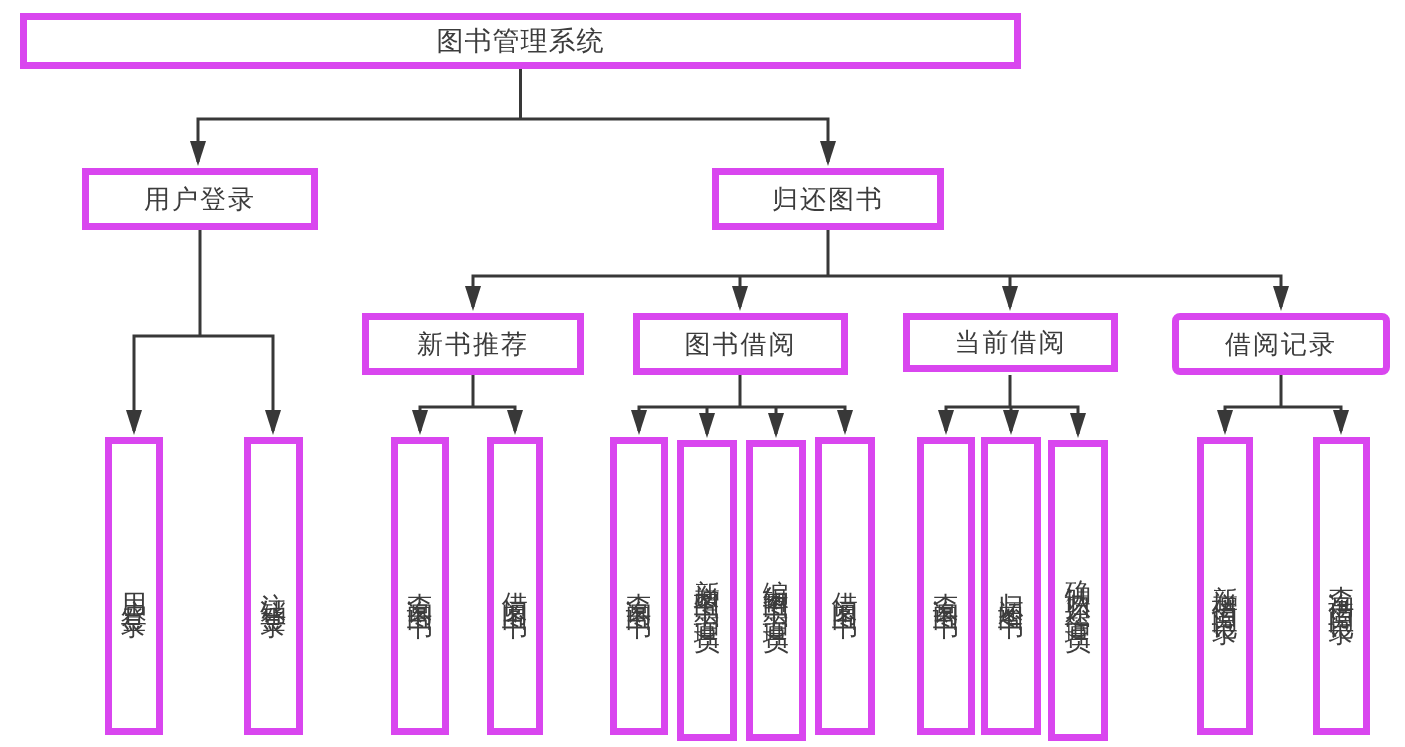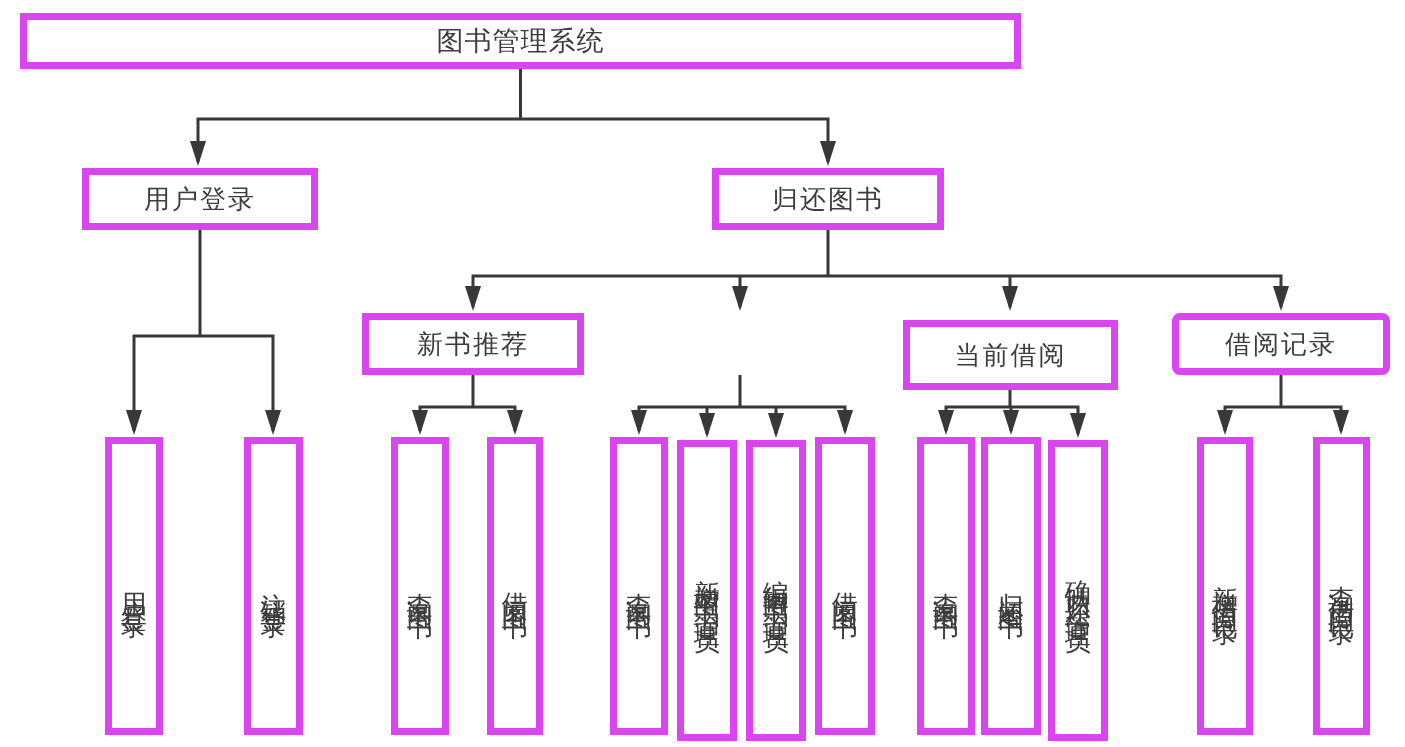--- a/index.html
+++ b/index.html
@@ -81,21 +81,22 @@
       <polygon points="1333,410 1349,410 1341,435"></polygon>
     </g>
   </svg>
 
   <div class="hbox title" style="left:20px; top:13px; width:1001px; height:56px;">图书管理系统</div>
 
   <div class="hbox" style="left:82px; top:168px; width:236px; height:62px;">用户登录</div>
   <div class="hbox" style="left:712px; top:168px; width:232px; height:62px;">归还图书</div>
 
   <div class="hbox" style="left:362px; top:313px; width:222px; height:62px;">新书推荐</div>
-  <div class="hbox" style="left:903px; top:313px; width:215px; height:70px;margin-top:7px;">当前借阅</div>
+  <div class="hbox" style="left:633px; top:313px; width:215px; height:62px;">图书借阅</div>
+  <div class="hbox" style="left:903px; top:313px; width:215px; height:59px;">当前借阅</div>
   <div class="hbox" style="left:1172px; top:313px; width:218px; height:62px;border-radius:8px;">借阅记录</div>
 
   <div class="vbox" style="left:105px; top:437px; width:58px; height:298px;">
     <span>用户登录</span>
   </div>
   <div class="vbox" style="left:244px; top:437px; width:59px; height:298px;">
     <span>注销登录</span>
   </div>
 
   <div class="vbox" style="left:391px; top:437px; width:58px; height:298px;">

